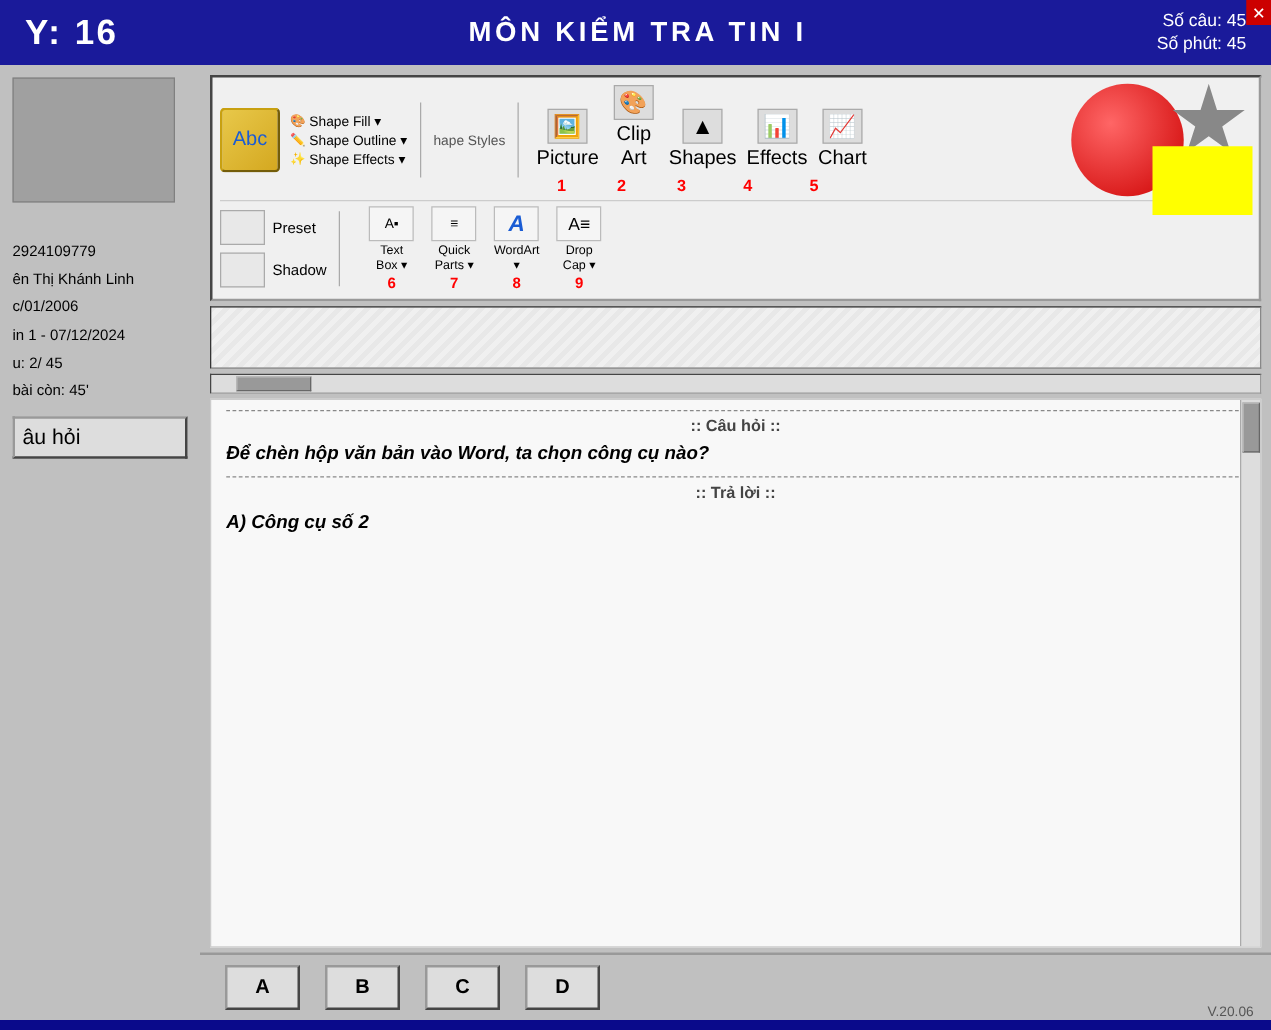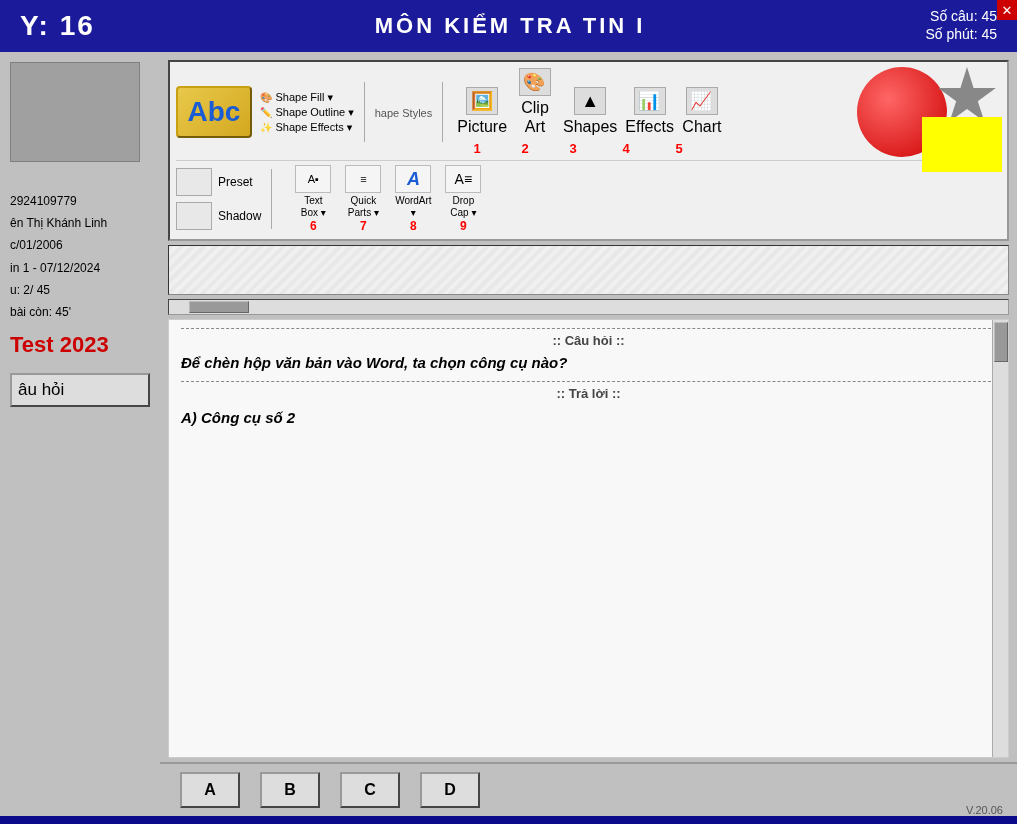--- a/index.html
+++ b/index.html
@@ -105,30 +105,30 @@
     }
 
     .ribbon-row1 {
       display: flex;
       align-items: center;
       gap: 4px;
       margin-bottom: 4px;
     }
 
     .abc-btn {
-      width: 76px;
+      width: 48px;
       height: 52px;
       background: linear-gradient(135deg, #e8c84a, #d4a820);
       border: 2px outset #c8a010;
       border-radius: 4px;
       display: flex;
       align-items: center;
       justify-content: center;
-      font-size: 28px;
-      font-weight: bold;
+      font-size: 16px;
+      font-weight: normal;
       color: #1a5cd4;
       cursor: pointer;
       flex-shrink: 0;
     }
 
     .shape-menu {
       display: flex;
       flex-direction: column;
       gap: 2px;
       margin-left: 4px;
@@ -483,21 +483,20 @@
 
   <div class="sidebar">
     <div class="sidebar-preview"></div>
     <div class="sidebar-info">
       <div>2924109779</div>
       <div>ên Thị Khánh Linh</div>
       <div>c/01/2006</div>
       <div>in 1 - 07/12/2024</div>
       <div>u: 2/ 45</div>
       <div>bài còn: 45'</div>
-      <div class="sidebar-test">Test 2023</div>
     </div>
     <div class="sidebar-btn">âu hỏi</div>
   </div>
 
   <div class="content-area">
 
     <div class="ribbon-container">
 
       <div class="red-circle"></div>
 

